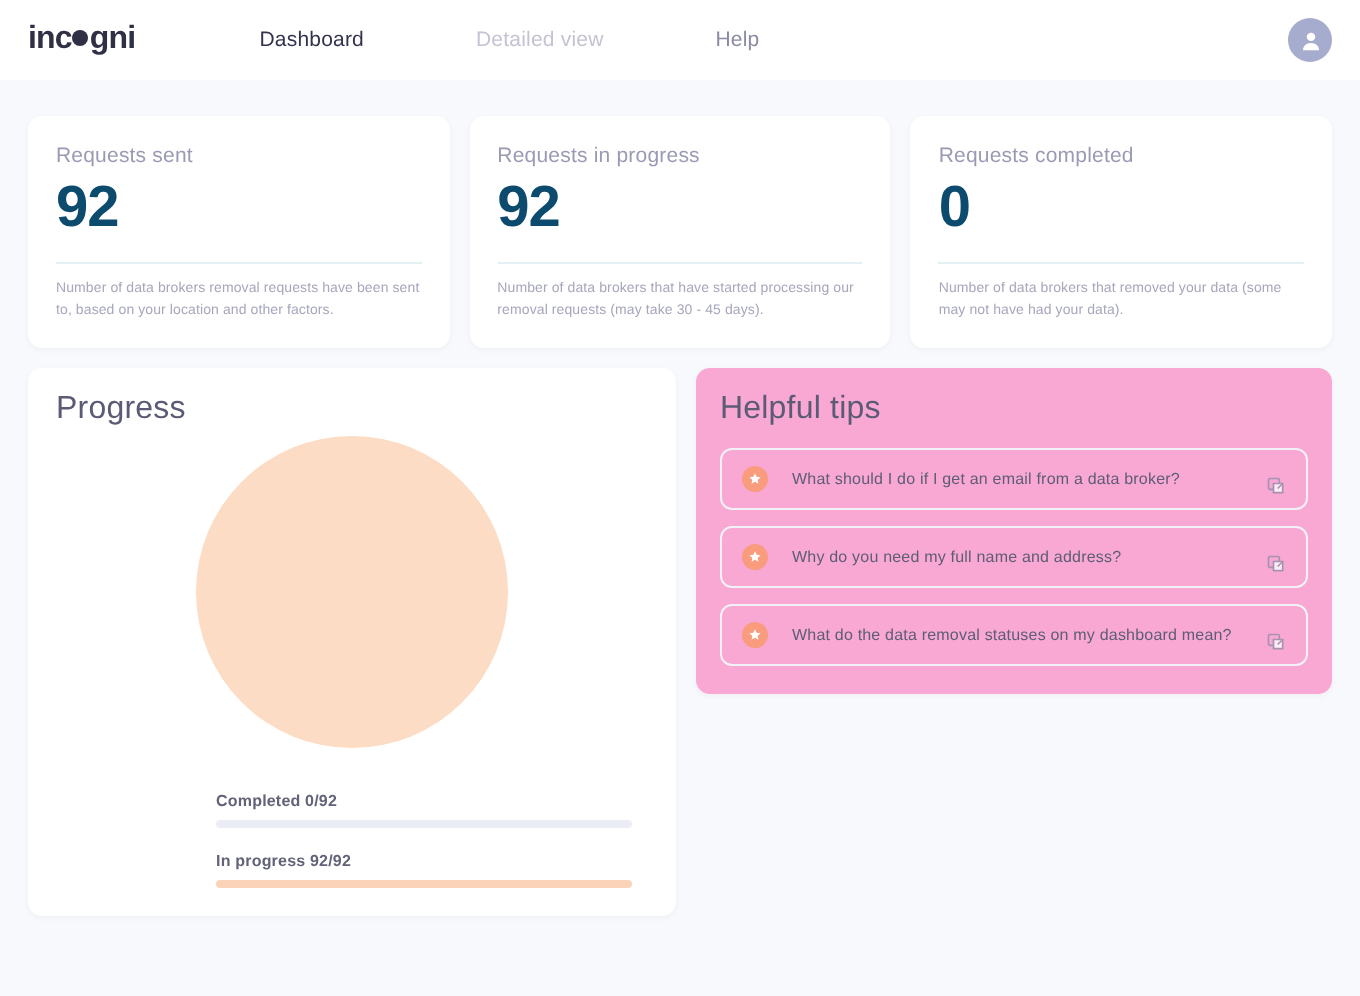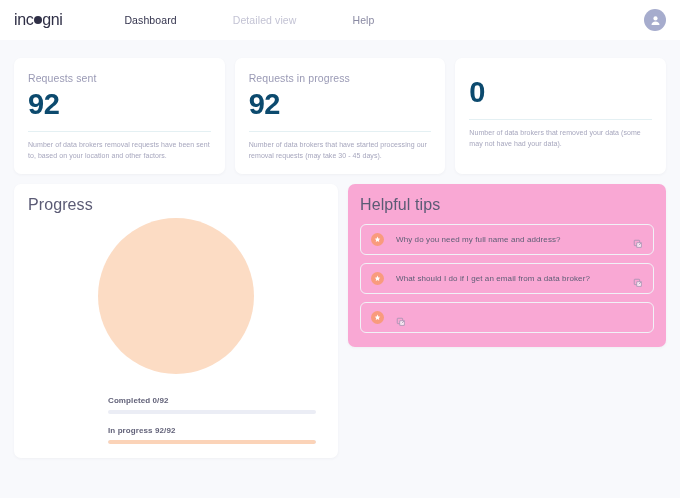--- a/index.html
+++ b/index.html
@@ -21,21 +21,21 @@
     height: 40px;
     background: #ffffff;
     display: flex;
     align-items: center;
     padding: 0 16px 0 14px;
     position: relative;
   }
 
   .logo {
     font-size: 16px;
-    font-weight: 400;
+    font-weight: 700;
     color: #2f2f46;
     letter-spacing: -0.4px;
     display: flex;
     align-items: baseline;
   }
   .logo .logo-dot {
     display: inline-block;
     width: 8px;
     height: 8px;
     border-radius: 50%;
@@ -250,20 +250,21 @@
   </div>
 
   <div class="stat-card">
     <div class="stat-title">Requests in progress</div>
     <div class="stat-value">92</div>
     <div class="stat-divider"></div>
     <div class="stat-desc">Number of data brokers that have started processing our removal requests (may take 30 - 45 days).</div>
   </div>
 
   <div class="stat-card">
+    <div class="stat-title">Requests completed</div>
     <div class="stat-value">0</div>
     <div class="stat-divider"></div>
     <div class="stat-desc">Number of data brokers that removed your data (some may not have had your data).</div>
   </div>
 
 </div>
 
 <div class="lower-row">
 
   <div class="progress-card">
@@ -293,57 +294,58 @@
     <div class="panel-title">Helpful tips</div>
 
     <div class="tips-list">
 
       <div class="tip-row">
         <span class="tip-icon">
           <svg width="7" height="7" viewBox="0 0 24 24" fill="#ffffff">
             <path d="M12 2l2.9 6.2 6.6.8-4.9 4.6 1.3 6.6-5.9-3.3-5.9 3.3 1.3-6.6L2.5 9l6.6-.8z"></path>
           </svg>
         </span>
+        <span class="tip-text">What should I do if I get an email from a data broker?</span>
+        <span class="tip-ext">
+          <svg width="10" height="10" viewBox="0 0 24 24" fill="none" stroke="#8e8ea8" stroke-width="2">
+            <rect x="3" y="3" width="13" height="13" rx="1.5"></rect>
+            <path d="M9 9h11v11H9z" fill="#ffffff"></path>
+            <path d="M20 9l-6 6"></path>
+          </svg>
+        </span>
+      </div>
+
+      <div class="tip-row">
+        <span class="tip-icon">
+          <svg width="7" height="7" viewBox="0 0 24 24" fill="#ffffff">
+            <path d="M12 2l2.9 6.2 6.6.8-4.9 4.6 1.3 6.6-5.9-3.3-5.9 3.3 1.3-6.6L2.5 9l6.6-.8z"></path>
+          </svg>
+        </span>
         <span class="tip-text">Why do you need my full name and address?</span>
         <span class="tip-ext">
           <svg width="10" height="10" viewBox="0 0 24 24" fill="none" stroke="#8e8ea8" stroke-width="2">
             <rect x="3" y="3" width="13" height="13" rx="1.5"></rect>
             <path d="M9 9h11v11H9z" fill="#ffffff"></path>
             <path d="M20 9l-6 6"></path>
           </svg>
         </span>
       </div>
 
       <div class="tip-row">
         <span class="tip-icon">
           <svg width="7" height="7" viewBox="0 0 24 24" fill="#ffffff">
             <path d="M12 2l2.9 6.2 6.6.8-4.9 4.6 1.3 6.6-5.9-3.3-5.9 3.3 1.3-6.6L2.5 9l6.6-.8z"></path>
           </svg>
         </span>
-        <span class="tip-text">What should I do if I get an email from a data broker?</span>
+        <span class="tip-text">What do the data removal statuses on my dashboard mean?</span>
         <span class="tip-ext">
           <svg width="10" height="10" viewBox="0 0 24 24" fill="none" stroke="#8e8ea8" stroke-width="2">
             <rect x="3" y="3" width="13" height="13" rx="1.5"></rect>
             <path d="M9 9h11v11H9z" fill="#ffffff"></path>
             <path d="M20 9l-6 6"></path>
           </svg>
         </span>
       </div>
 
-      <div class="tip-row">
-        <span class="tip-icon">
-          <svg width="7" height="7" viewBox="0 0 24 24" fill="#ffffff">
-            <path d="M12 2l2.9 6.2 6.6.8-4.9 4.6 1.3 6.6-5.9-3.3-5.9 3.3 1.3-6.6L2.5 9l6.6-.8z"></path>
-          </svg>
-        </span>
-        <span class="tip-ext">
-          <svg width="10" height="10" viewBox="0 0 24 24" fill="none" stroke="#8e8ea8" stroke-width="2">
-            <rect x="3" y="3" width="13" height="13" rx="1.5"></rect>
-            <path d="M9 9h11v11H9z" fill="#ffffff"></path>
-            <path d="M20 9l-6 6"></path>
-          </svg>
-        </span>
-      </div>
-
     </div>
   </div>
 
 </div>
 
 </body></html>

